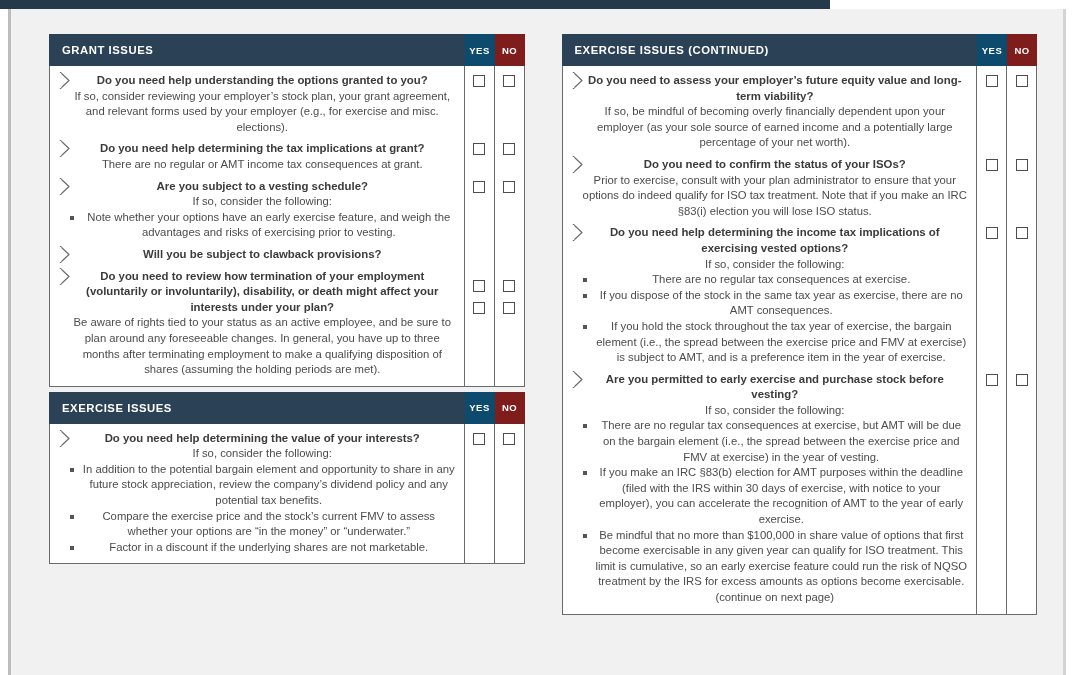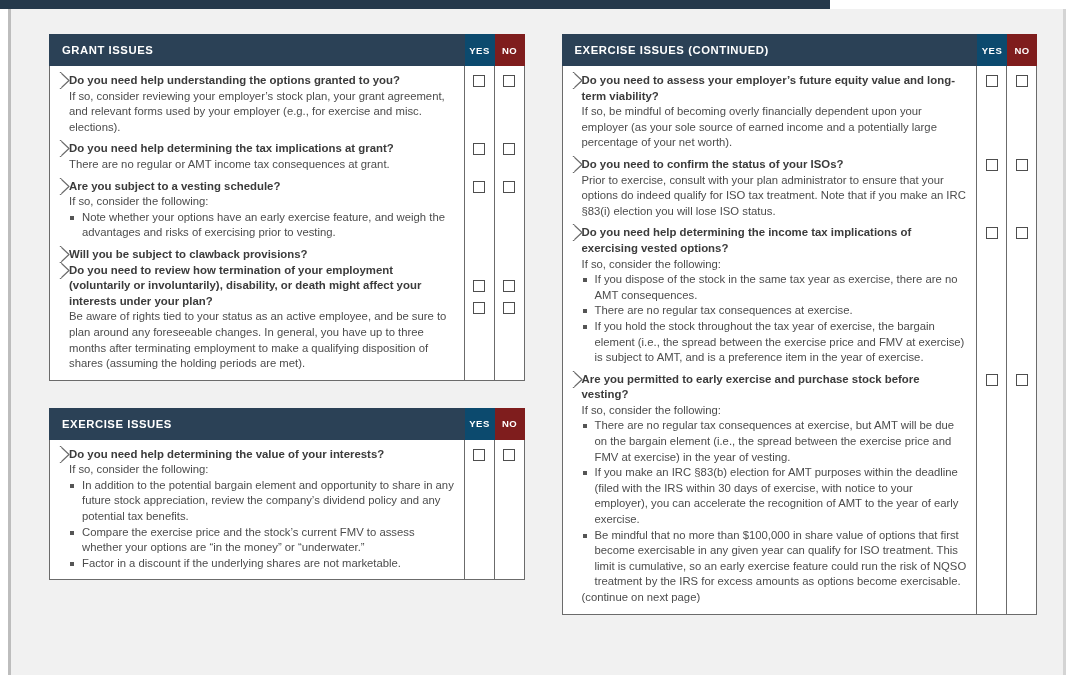--- a/index.html
+++ b/index.html
@@ -51,21 +51,21 @@
     display: flex;
     gap: 37px;
     align-items: flex-start;
   }
 
   .column {
     flex: 1 1 0;
     min-width: 0;
     display: flex;
     flex-direction: column;
-    gap: 27px;
+    gap: 5px;
   }
 
   
   .panel {
     background: #ffffff;
     position: relative;
   }
 
   .panel-head {
     display: flex;
@@ -127,21 +127,21 @@
   .notch {
     position: absolute;
     left: -10px;
     width: 12px;
     height: 17px;
     pointer-events: none;
   }
   .notch svg { display: block; }
 
   
-  .q-item { position: relative; }
+  .q-item { position: relative; text-align: center; }
 
   .q-title {
     font-size: 11.4px;
     font-weight: bold;
     color: #3b3b3b;
     line-height: 15.6px;
   }
 
   .q-note {
     font-size: 11.3px;
@@ -234,21 +234,21 @@
                     <svg width="12" height="17" viewBox="0 0 12 17" xmlns="http://www.w3.org/2000/svg">
                       <path d="M1 0 L10 8.5 L1 17" fill="#ffffff" stroke="#6b6b6b" stroke-width="1.2" stroke-linejoin="round"></path>
                       <rect x="0" y="1" width="2.2" height="15" fill="#ffffff"></rect>
                     </svg>
                   </div>
                   <div class="q-note">If so, consider the following:</div>
                   <ul class="q-bullets">
                     <li>Note whether your options have an early exercise feature, and weigh the advantages and risks of exercising prior to vesting.</li>
                   </ul>
                 </div>
-                <div class="q-item" style="margin-bottom: 0;">
+                <div class="q-item" style="margin-bottom: 6px;">
                   <div class="q-title">Will you be subject to clawback provisions?</div>
                   <div class="notch" style="top: -1px;">
                     <svg width="12" height="17" viewBox="0 0 12 17" xmlns="http://www.w3.org/2000/svg">
                       <path d="M1 0 L10 8.5 L1 17" fill="#ffffff" stroke="#6b6b6b" stroke-width="1.2" stroke-linejoin="round"></path>
                       <rect x="0" y="1" width="2.2" height="15" fill="#ffffff"></rect>
                     </svg>
                   </div>
                 </div>
                 <div class="q-item">
                   <div class="q-title">Do you need to review how termination of your employment (voluntarily or involuntarily), disability, or death might affect your interests under your plan?</div>
@@ -342,22 +342,22 @@
                 <div class="q-item" style="margin-bottom: 6px;">
                   <div class="q-title">Do you need help determining the income tax implications of exercising vested options?</div>
                   <div class="notch" style="top: -1px;">
                     <svg width="12" height="17" viewBox="0 0 12 17" xmlns="http://www.w3.org/2000/svg">
                       <path d="M1 0 L10 8.5 L1 17" fill="#ffffff" stroke="#6b6b6b" stroke-width="1.2" stroke-linejoin="round"></path>
                       <rect x="0" y="1" width="2.2" height="15" fill="#ffffff"></rect>
                     </svg>
                   </div>
                   <div class="q-note">If so, consider the following:</div>
                   <ul class="q-bullets">
+                    <li>There are no regular tax consequences at exercise.</li>
                     <li>If you dispose of the stock in the same tax year as exercise, there are no AMT consequences.</li>
-                    <li>There are no regular tax consequences at exercise.</li>
                     <li>If you hold the stock throughout the tax year of exercise, the bargain element (i.e., the spread between the exercise price and FMV at exercise) is subject to AMT, and is a preference item in the year of exercise.</li>
                   </ul>
                 </div>
                 <div class="q-item">
                   <div class="q-title">Are you permitted to early exercise and purchase stock before vesting?</div>
                   <div class="notch" style="top: -1px;">
                     <svg width="12" height="17" viewBox="0 0 12 17" xmlns="http://www.w3.org/2000/svg">
                       <path d="M1 0 L10 8.5 L1 17" fill="#ffffff" stroke="#6b6b6b" stroke-width="1.2" stroke-linejoin="round"></path>
                       <rect x="0" y="1" width="2.2" height="15" fill="#ffffff"></rect>
                     </svg>

